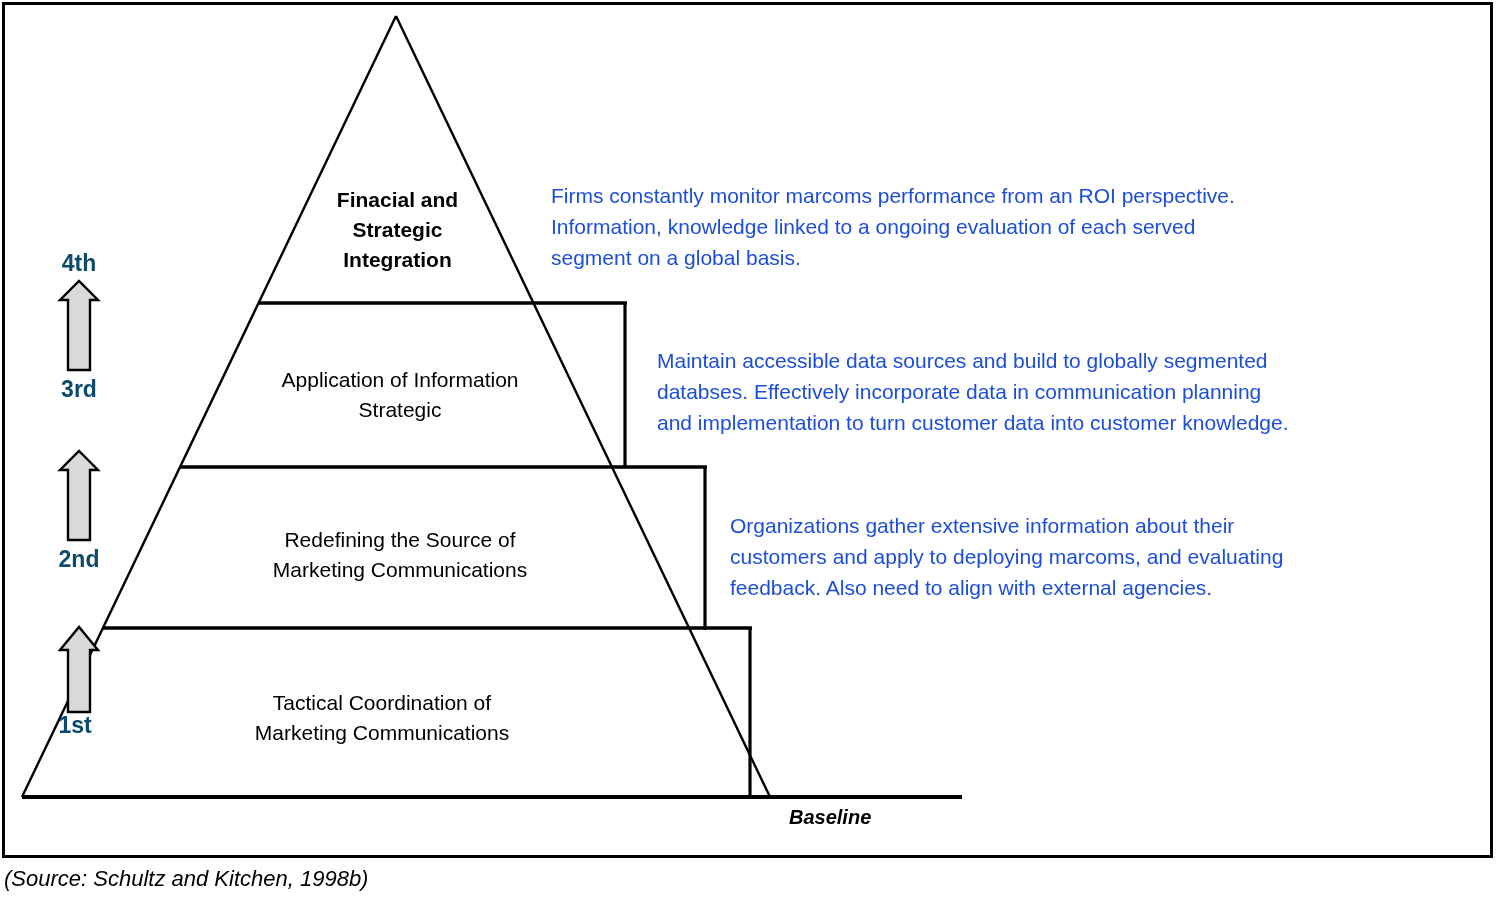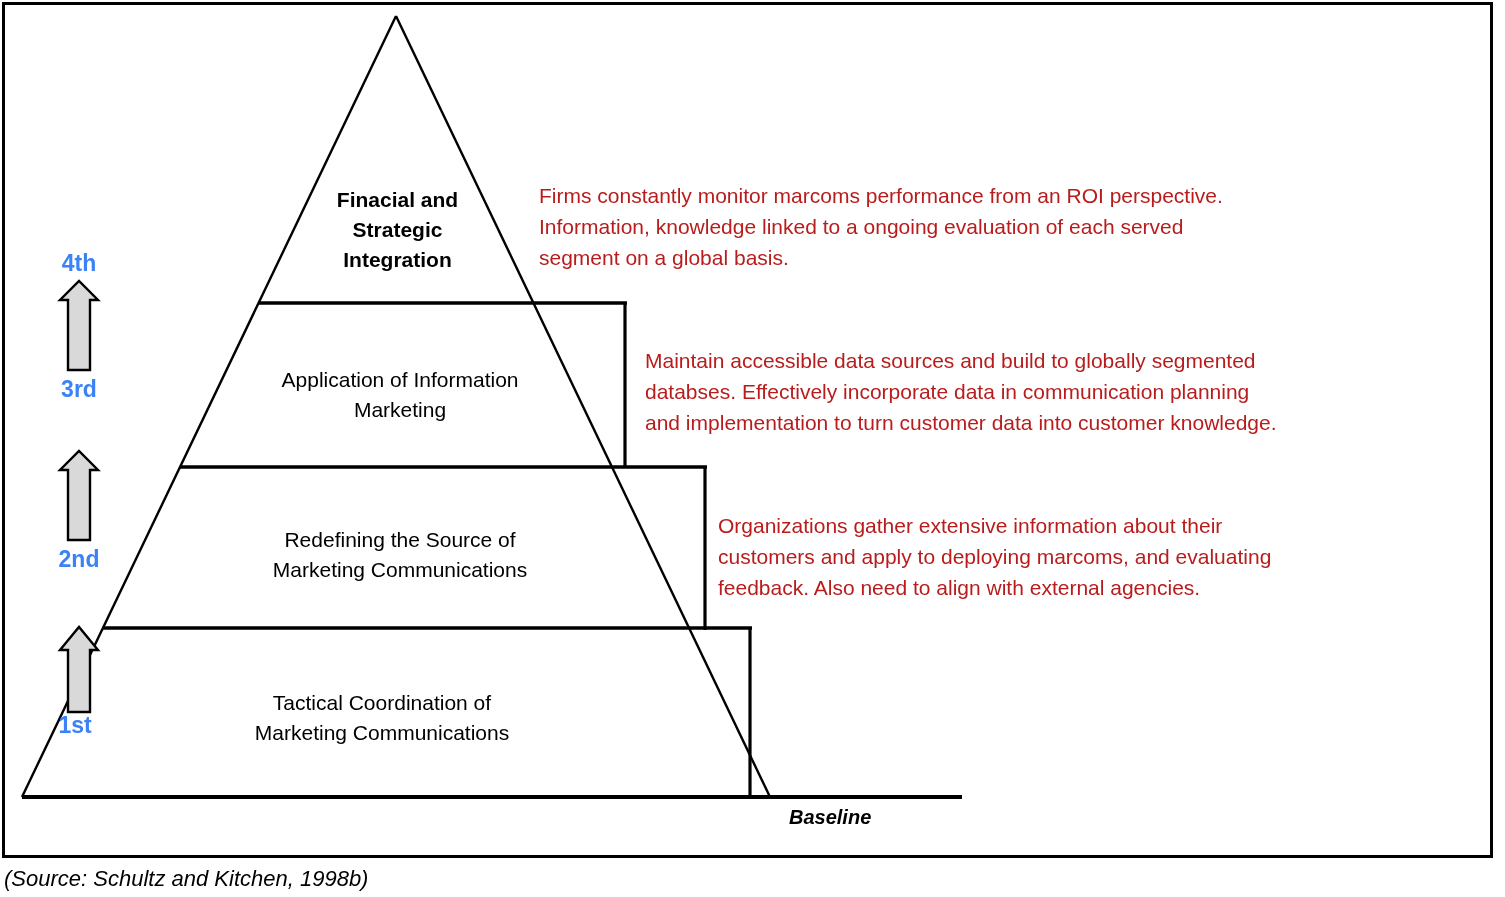--- a/index.html
+++ b/index.html
@@ -39,28 +39,29 @@
     text-align: center;
     font-size: 21px;
     line-height: 30px;
     color: #000000;
     white-space: pre-line;
   }
   .desc-text {
     position: absolute;
     font-size: 21px;
     line-height: 31px;
-    color: #b91c1c;
+    color: #1d4ed8;
     white-space: pre-line;
+    margin-left: 12px;
   }
   .ordinal {
     position: absolute;
     font-size: 23px;
     font-weight: bold;
-    color: #3b82f6;
+    color: #0c4a6e;
     text-align: center;
   }
   .baseline-label {
     position: absolute;
     font-size: 20px;
     font-style: italic;
     font-weight: bold;
     color: #000000;
   }
   .source-note {
@@ -118,21 +119,21 @@
 
   <div class="ordinal" style="left:44px; top:250px; width:70px;">4th</div>
   <div class="ordinal" style="left:44px; top:376px; width:70px;">3rd</div>
   <div class="ordinal" style="left:44px; top:546px; width:70px;">2nd</div>
   <div class="ordinal" style="left:40px; top:712px; width:70px;">1st</div>
 
   <div class="tier-label" style="left:255px; top:185px; width:285px;font-weight:bold;">Finacial and
 Strategic
 Integration</div>
   <div class="tier-label" style="left:205px; top:365px; width:390px;">Application of Information
-Marketing</div>
+Strategic</div>
   <div class="tier-label" style="left:205px; top:525px; width:390px;">Redefining the Source of
 Marketing Communications</div>
   <div class="tier-label" style="left:187px; top:688px; width:390px;">Tactical Coordination of
 Marketing Communications</div>
 
   <div class="desc-text" style="left:539px; top:180px; width:900px;">Firms constantly monitor marcoms performance from an ROI perspective.
 Information, knowledge linked to a ongoing evaluation of each served
 segment on a global basis.</div>
   <div class="desc-text" style="left:718px; top:510px; width:700px;">Organizations gather extensive information about their
 customers and apply to deploying marcoms, and evaluating

